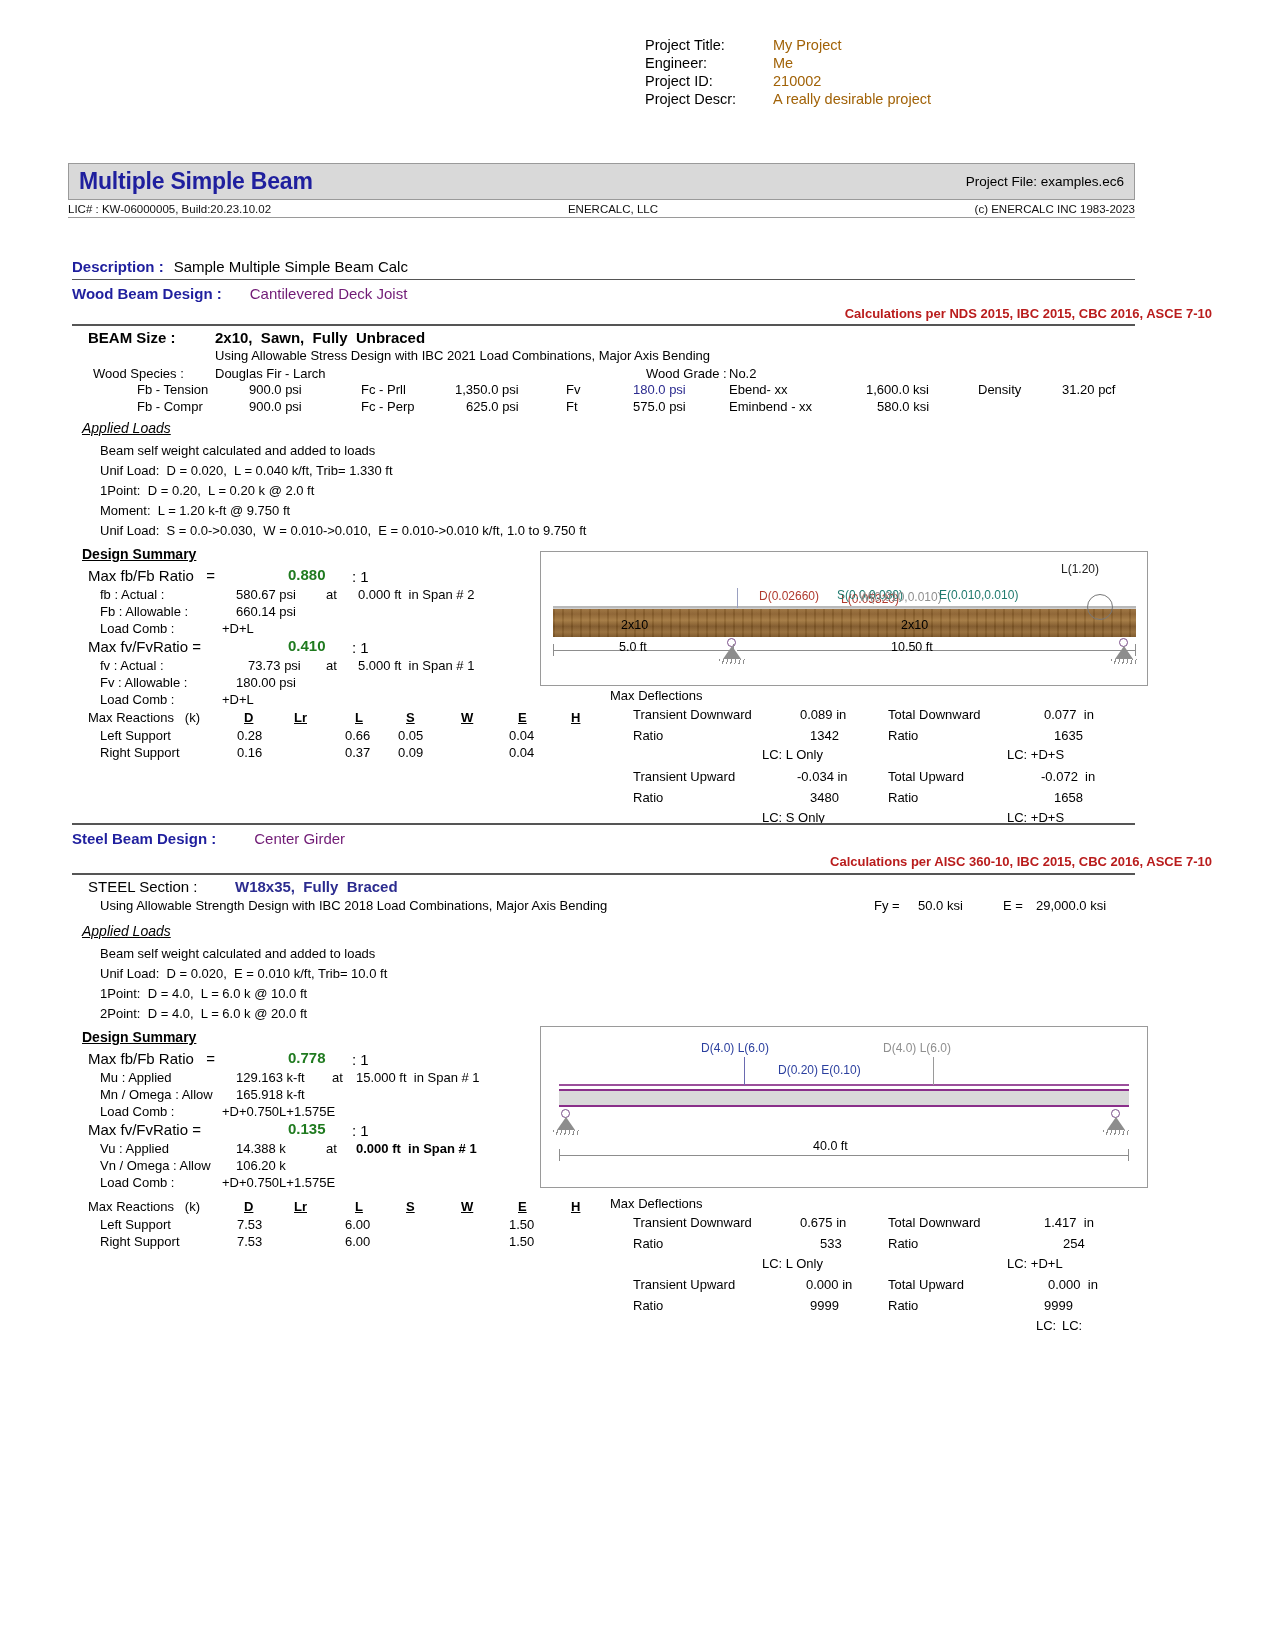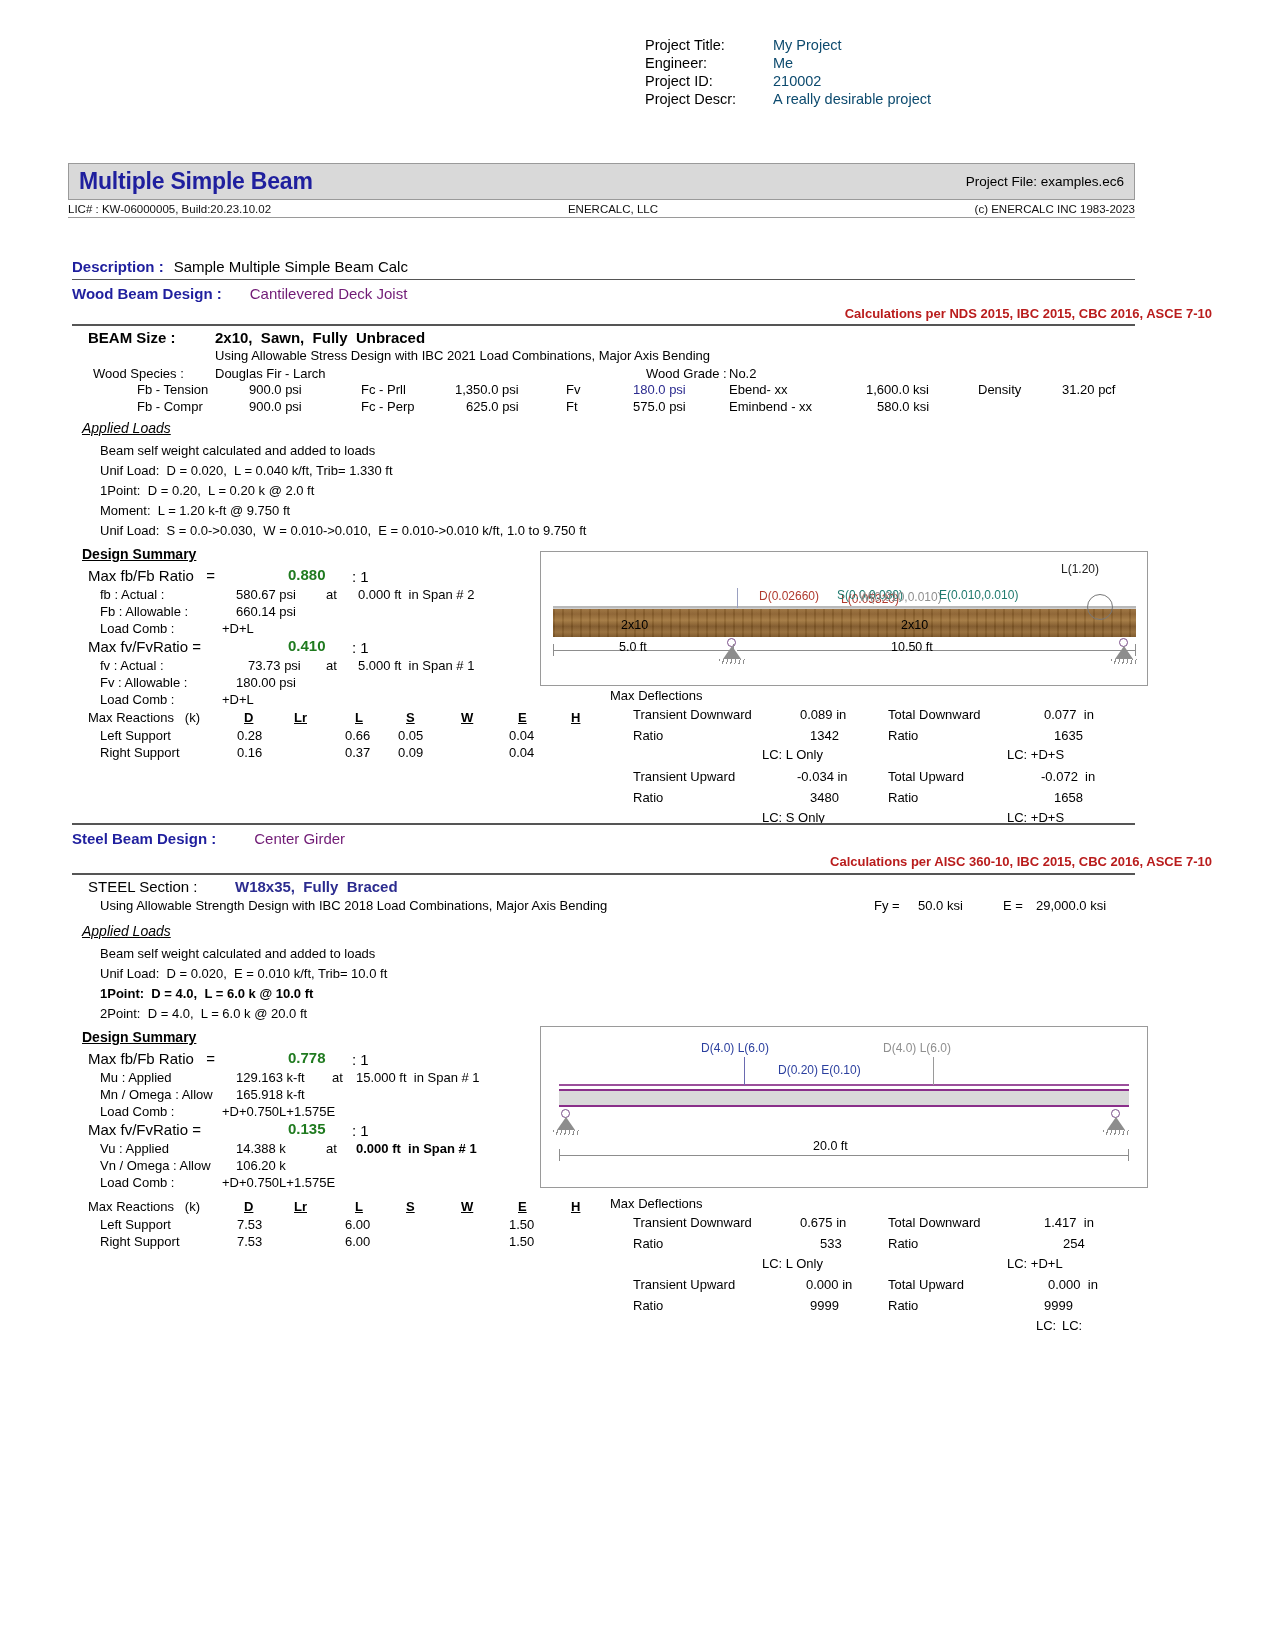--- a/index.html
+++ b/index.html
@@ -11,21 +11,21 @@
     font-family: "Liberation Sans", sans-serif;
     color: #000000;
     position: relative;
   }
   .page { position: relative; width: 1280px; height: 1649px; padding: 0; }
 
   
   .proj-header { position: absolute; left: 645px; top: 36px; font-size: 14.5px; }
   .proj-row { display: flex; line-height: 18px; }
   .proj-label { width: 128px; color: #000; }
-  .proj-value { color: #0c4a6e; }
+  .proj-value { color: #a16207; }
 
   
   .title-band {
     position: absolute; left: 68px; top: 163px; width: 1067px; height: 37px;
     background: #d9d9d9; border: 1px solid #9a9a9a;
     display: flex; align-items: center; justify-content: space-between;
     padding: 0 10px;
   }
   .title-band .main-title {
     font-size: 23px; font-weight: bold; color: #1f1f9e; letter-spacing: -0.2px;
@@ -315,21 +315,21 @@
   <div class="t fs15 b blue" style="left:235px; top:878px;">W18x35,  Fully  Braced</div>
   <div class="t fs13" style="left:100px; top:898px;">Using Allowable Strength Design with IBC 2018 Load Combinations, Major Axis Bending</div>
   <div class="t fs13" style="left:874px; top:898px;">Fy =</div>
   <div class="t fs13" style="left:918px; top:898px;">50.0 ksi</div>
   <div class="t fs13" style="left:1003px; top:898px;">E =</div>
   <div class="t fs13" style="left:1036px; top:898px;">29,000.0 ksi</div>
 
   <div class="t fs14 ital und" style="left:82px; top:923px;">Applied Loads</div>
   <div class="t fs13" style="left:100px; top:946px;">Beam self weight calculated and added to loads</div>
   <div class="t fs13" style="left:100px; top:966px;">Unif Load:  D = 0.020,  E = 0.010 k/ft, Trib= 10.0 ft</div>
-  <div class="t fs13" style="left:100px; top:986px;font-weight:bold;">1Point:  D = 4.0,  L = 6.0 k @ 10.0 ft</div>
+  <div class="t fs13" style="left:100px; top:986px;">1Point:  D = 4.0,  L = 6.0 k @ 10.0 ft</div>
   <div class="t fs13" style="left:100px; top:1006px;">2Point:  D = 4.0,  L = 6.0 k @ 20.0 ft</div>
 
   <div class="t fs14 b und" style="left:82px; top:1029px;">Design Summary</div>
 
   <div class="t fs15" style="left:88px; top:1050px;">Max fb/Fb Ratio   =</div>
   <div class="t fs15 green" style="left:288px; top:1049px;">0.778</div>
   <div class="t fs15" style="left:352px; top:1051px;">: 1</div>
   <div class="t fs13" style="left:100px; top:1070px;">Mu : Applied</div>
   <div class="t fs13" style="left:236px; top:1070px;">129.163 k-ft</div>
   <div class="t fs13" style="left:332px; top:1070px;">at</div>
@@ -416,16 +416,16 @@
     <div class="support-tri" style="left:16px; top:90px;"></div>
     <div class="hatch" style="left:12px; top:103px; width:26px;"></div>
 
     <div class="support-circ" style="left:570px; top:82px;"></div>
     <div class="support-tri" style="left:566px; top:90px;"></div>
     <div class="hatch" style="left:562px; top:103px; width:26px;"></div>
 
     <div class="dimline" style="left:18px; top:128px; width:570px;"></div>
     <div class="dimtick" style="left:18px; top:122px; height:12px;"></div>
     <div class="dimtick" style="left:587px; top:122px; height:12px;"></div>
-    <div class="diag-label" style="left:272px; top:112px;">20.0 ft</div>
+    <div class="diag-label" style="left:272px; top:112px;">40.0 ft</div>
   </div>
 
 </div>
 
 </body></html>

